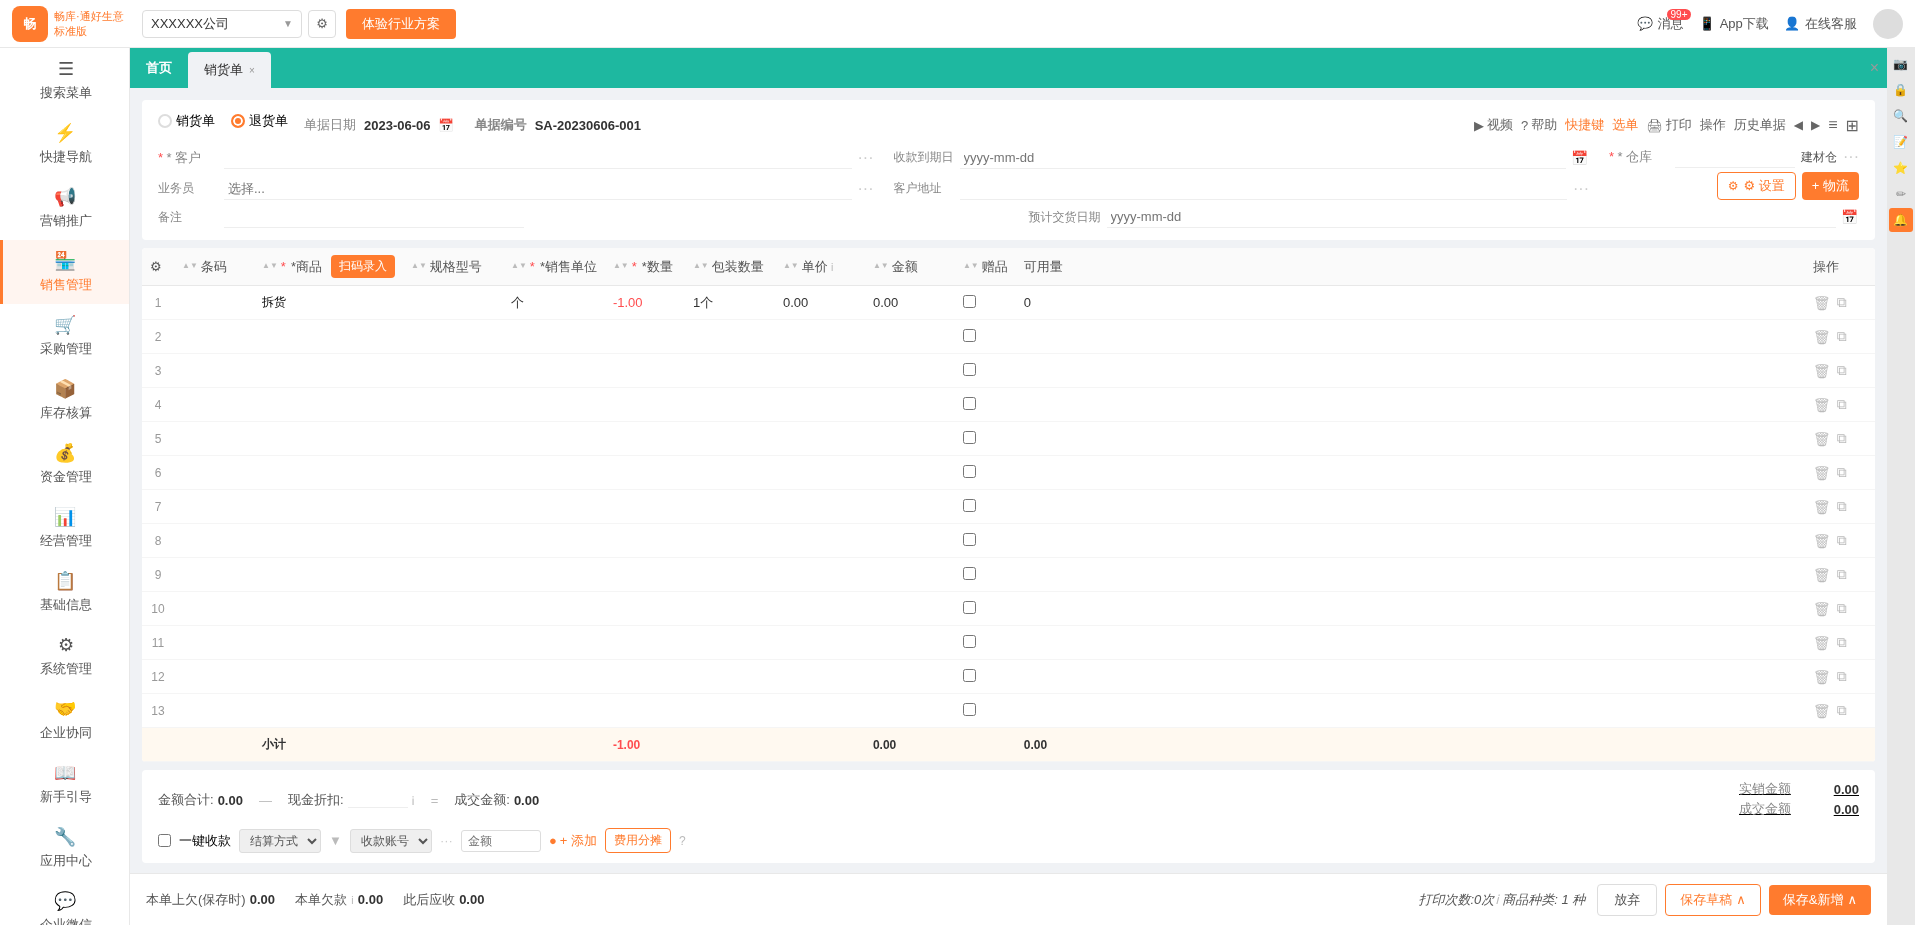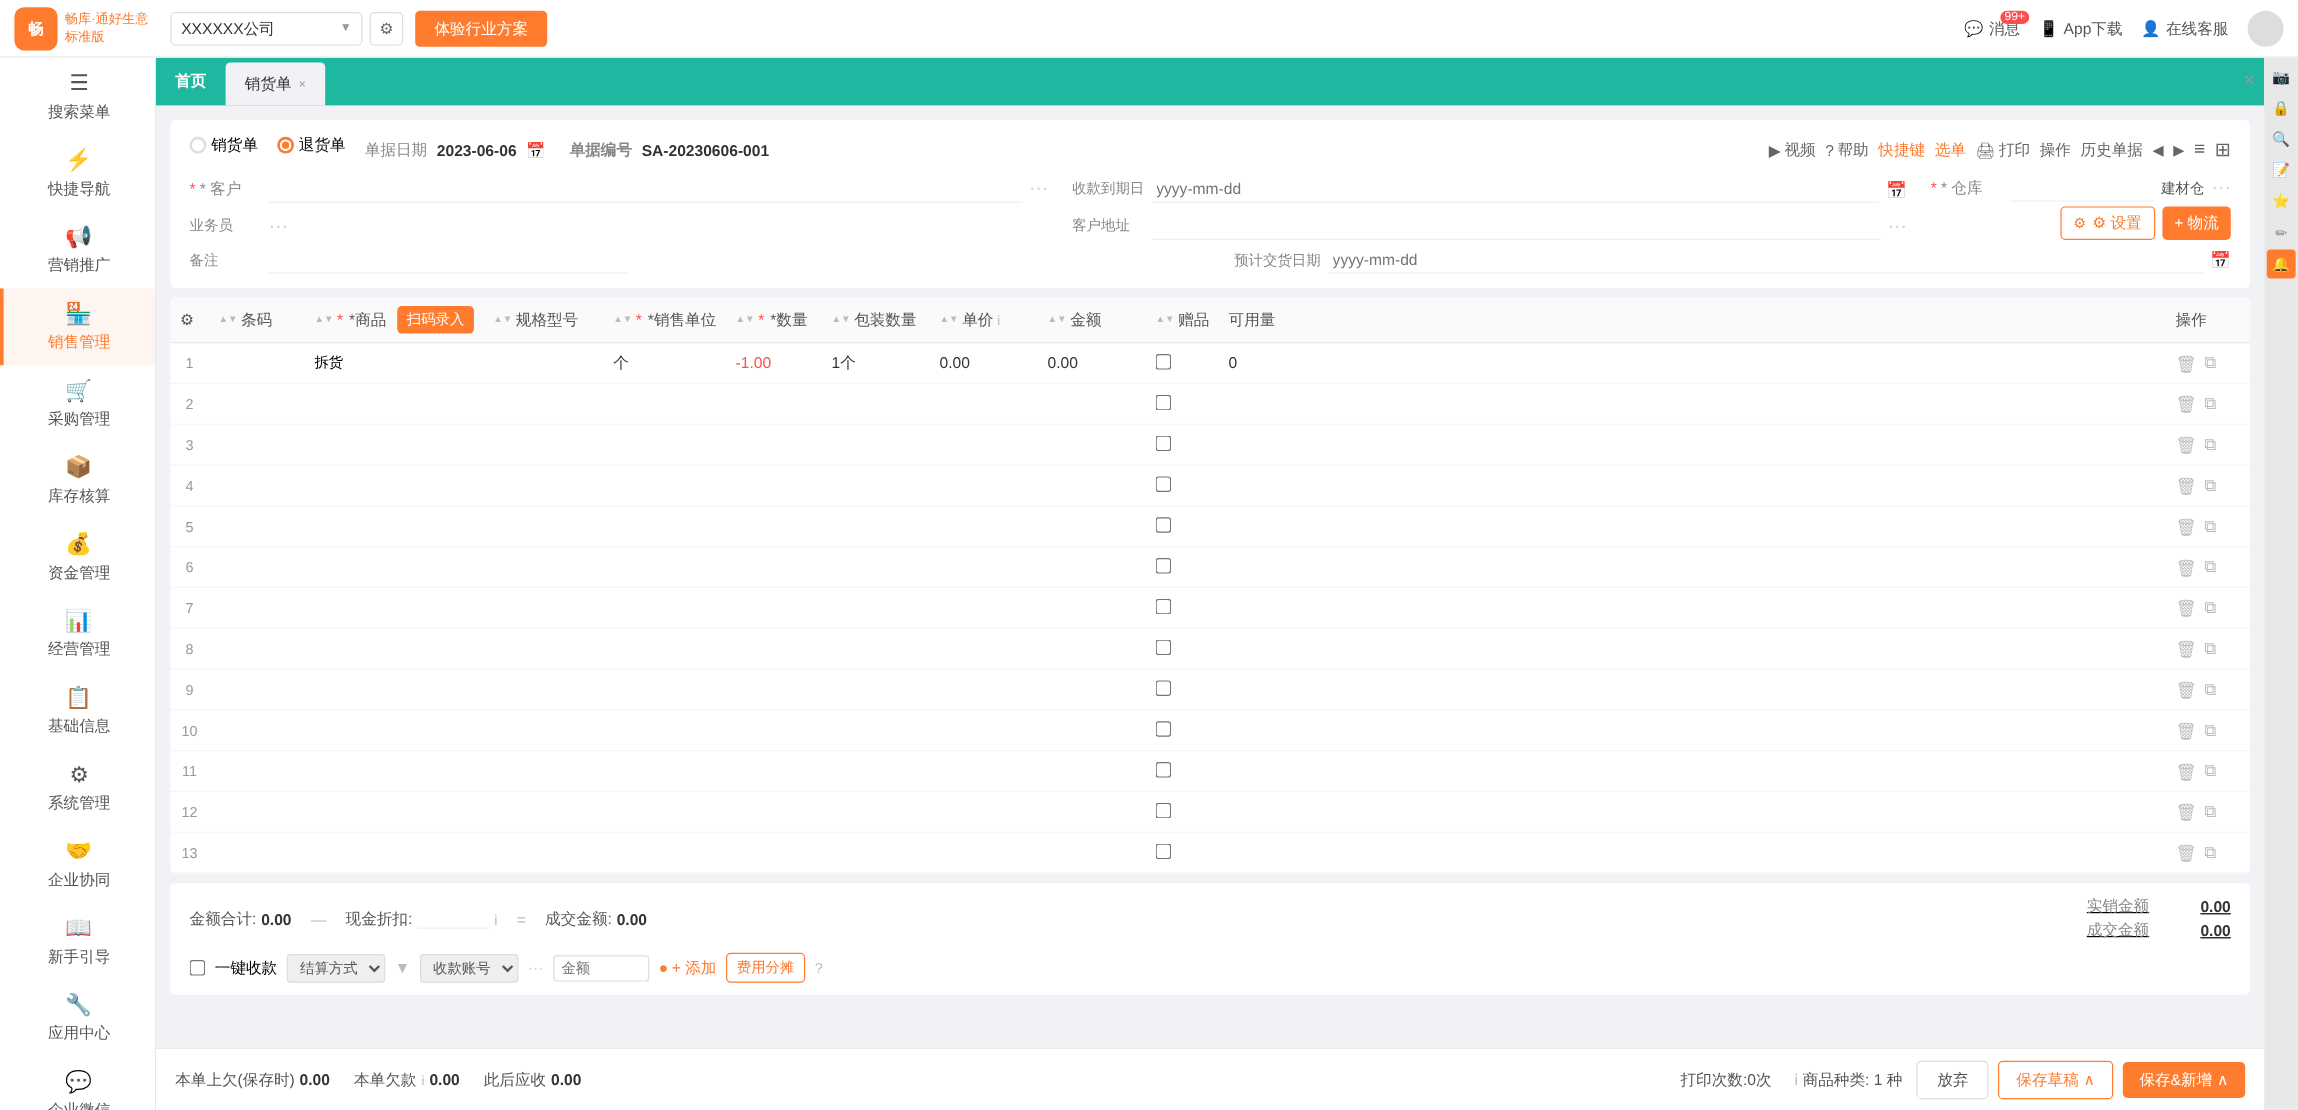--- a/index.html
+++ b/index.html
@@ -99,21 +99,21 @@
     .right-summary { margin-left: auto; text-align: right; font-size: 12px; text-decoration: underline; }
     .right-summary-row { display: flex; justify-content: flex-end; align-items: center; gap: 8px; margin-bottom: 2px; }
     .right-summary-label { color: #888; }
     .right-summary-value { color: #333; font-weight: bold; min-width: 60px; text-align: right; }
 
     
     .bottom-bar { background: #fff; border-top: 1px solid #e8e8e8; padding: 8px 16px; display: flex; align-items: center; gap: 12px; flex-shrink: 0; height: 52px; }
     .bottom-info { display: flex; align-items: flex-end; gap: 20px; flex: 1; }
     .bottom-stat { display: flex; align-items: center; gap: 4px; font-size: 12px; color: #555; }
     .bottom-stat-value { font-weight: bold; color: #333; }
-    .print-info { margin-left: auto; display: flex; align-items: center; gap: 19px; font-size: 12px; color: #555; }
+    .print-info { margin-left: auto; display: flex; align-items: center; gap: 1px; font-size: 12px; color: #555; font-style: italic; }
     .bottom-actions { display: flex; align-items: center; gap: 8px; }
     .abandon-btn { border: 1px solid #ddd; background: white; color: #555; border-radius: 4px; padding: 6px 16px; cursor: pointer; font-size: 13px; }
     .save-draft-btn { border: 1px solid #ff7b2e; background: white; color: #ff7b2e; border-radius: 4px; padding: 6px 14px; cursor: pointer; font-size: 13px; display: flex; align-items: center; gap: 4px; }
     .save-new-btn { background: #ff7b2e; color: white; border: none; border-radius: 4px; padding: 6px 14px; cursor: pointer; font-size: 13px; display: flex; align-items: center; gap: 4px; }
 
     
     .right-panel { width: 28px; background: #e8e8e8; display: flex; flex-direction: column; align-items: center; padding: 4px 0; gap: 2px; flex-shrink: 0; }
     .right-panel-btn { width: 24px; height: 24px; display: flex; align-items: center; justify-content: center; color: #888; cursor: pointer; font-size: 12px; border-radius: 3px; }
     .right-panel-btn.orange { color: #ff7b2e; }
 
@@ -311,20 +311,21 @@
             <div style="display:flex;gap:6px;justify-content:flex-end;margin-top:4px;">
               <button class="settings-btn">⚙ <span style="margin-left:2px;">⚙ 设置</span></button>
               <button class="logistics-btn">
                   <span>+ 物流</span>
                 </button>
             </div>
           </div>
 
           <div class="field-row">
             <span class="field-label">业务员</span>
+            <input class="field-input" type="text" placeholder="选择..." style="width: 260px;">
             <span class="field-dots">···</span>
           </div>
           <div class="field-row" style="padding-left:20px;">
             <span class="field-label">客户地址</span>
             <input class="field-input" type="text" style="width: 180px;">
             <span class="field-dots">···</span>
           </div>
         </div>
 
         <div style="display:grid; grid-template-columns: 1fr 1fr auto; gap:20px 0; align-items:center; margin-top:6px;">
@@ -655,20 +656,33 @@
       <td><span></span></td>
       <td><input type="checkbox" style=""></td>
       <td><span></span></td>
       <td>
         <div class="action-icons">
           <span class="icon-btn">🗑</span>
           <span class="icon-btn">⧉</span>
         </div>
       </td>
     </tr>
+              <tr class="subtotal-row">
+    <td colspan="2"></td>
+    <td>小计</td>
+    <td></td>
+    <td></td>
+    <td class="qty-red">-1.00</td>
+    <td></td>
+    <td></td>
+    <td>0.00</td>
+    <td></td>
+    <td>0.00</td>
+    <td></td>
+  </tr>
             </tbody>
         </table>
       </div>
 
       <div class="bottom-summary">
         <div class="summary-row">
           <div class="sum-item">
             <span>金额合计:</span>
             <span class="sum-value">0.00</span>
           </div>

